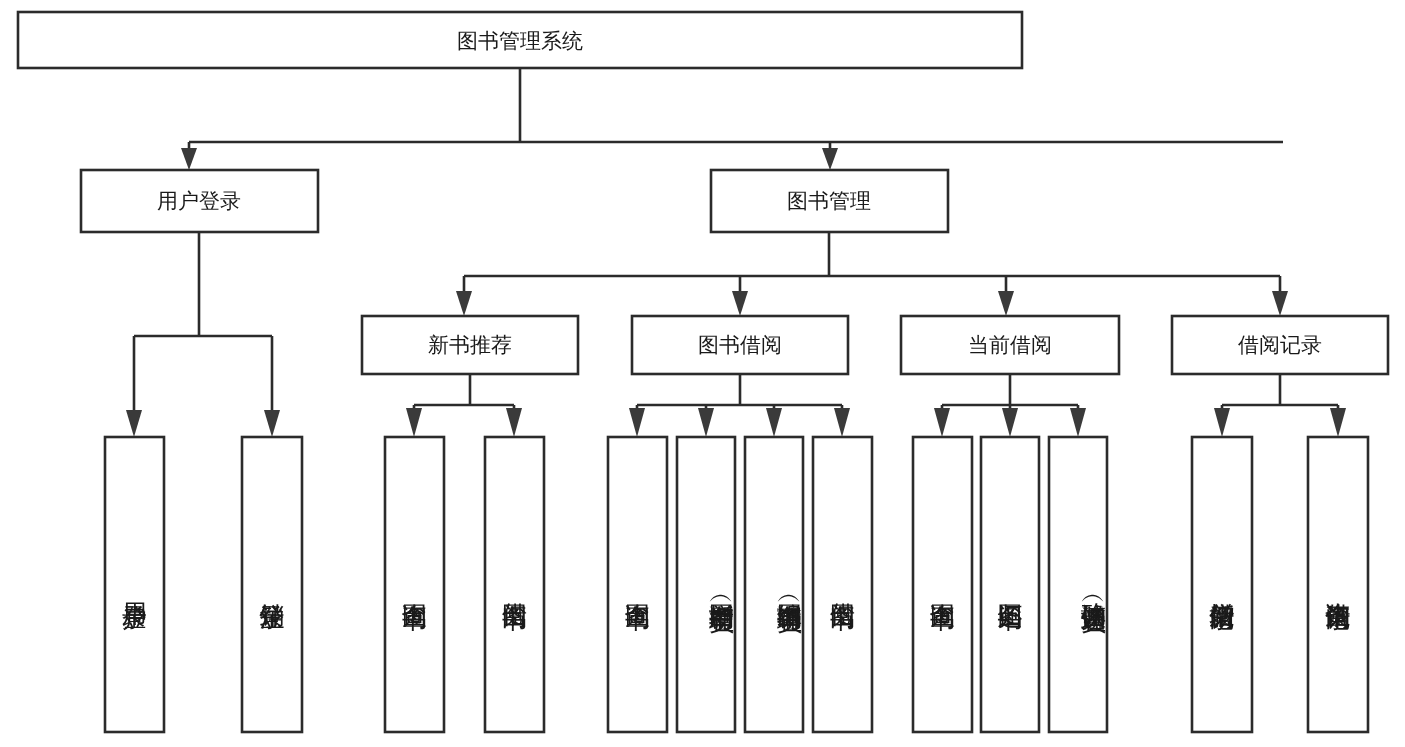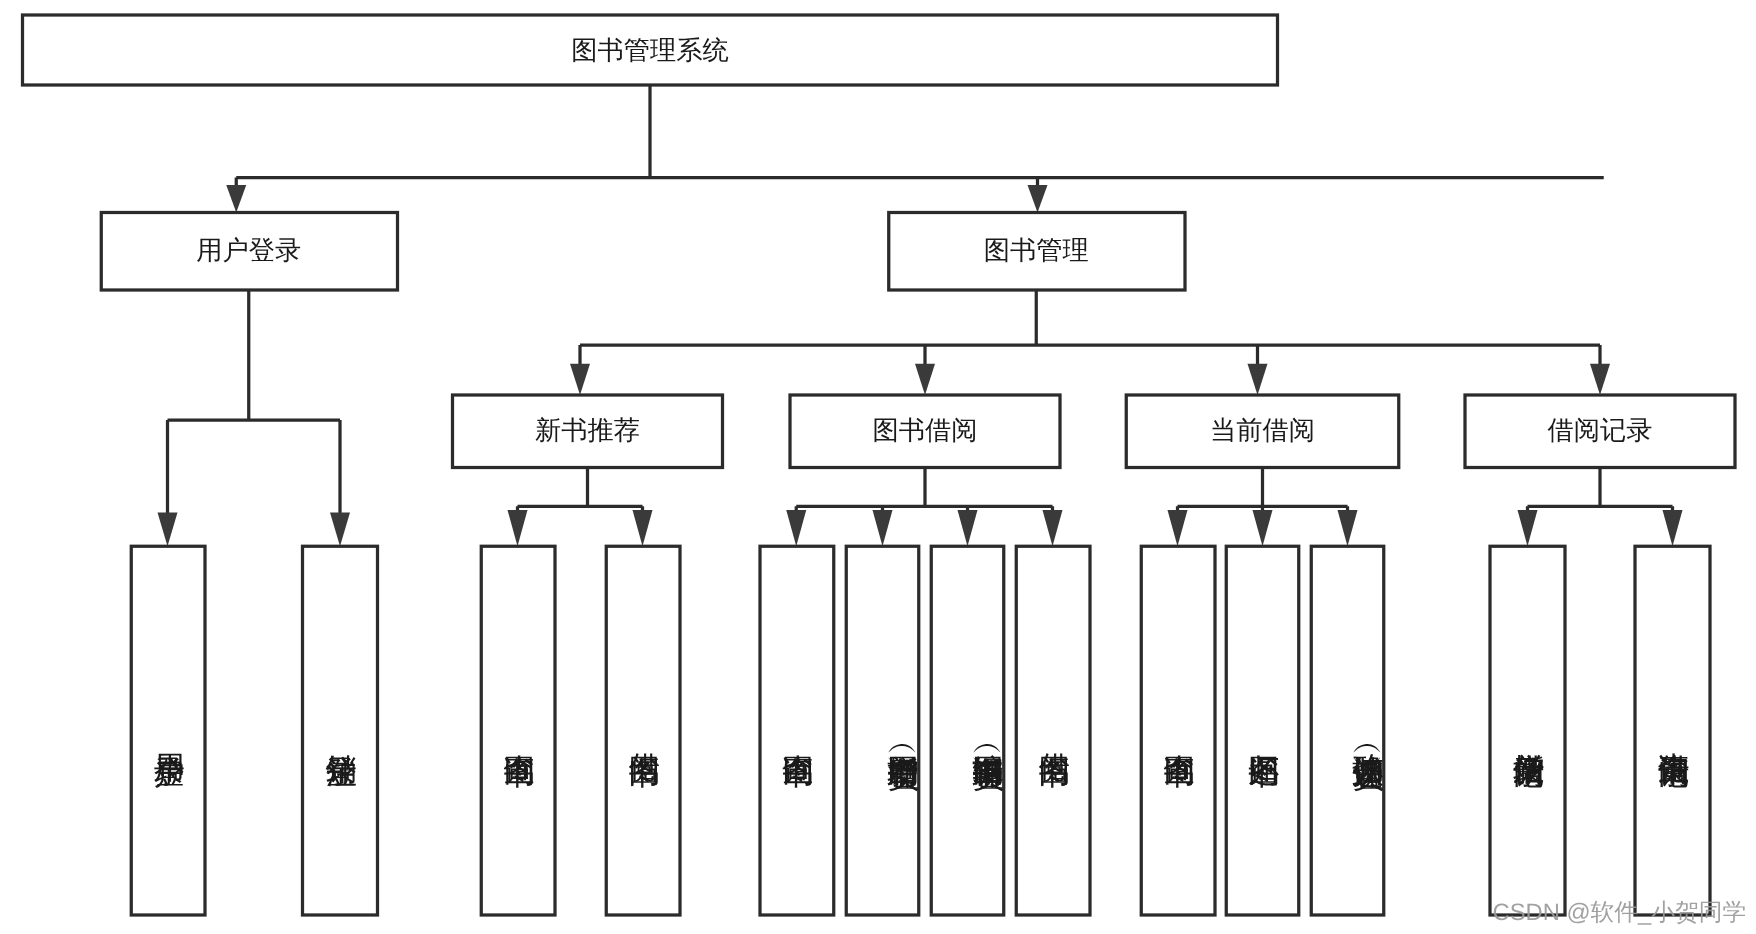--- a/index.html
+++ b/index.html
@@ -230,15 +230,14 @@
   <div class="vlabel" style="left:913px; top:437px; width:59px; height:295px;">查询图书</div>
 
   <div class="vlabel" style="left:981px; top:437px; width:58px; height:295px;">归还图书</div>
 
   <div class="vlabel" style="left:1049px; top:437px; width:58px; height:295px; align-items:flex-start; padding-top:6px; box-sizing:border-box;">确认归还（管理员）</div>
 
   <div class="vlabel" style="left:1192px; top:437px; width:60px; height:295px;">新增借阅记录</div>
 
   <div class="vlabel" style="left:1308px; top:437px; width:60px; height:295px;">查询借阅记录</div>
 
-  <div class="watermark">CSDN @软件_小贺同学</div>
 
 </div>
 
 </body></html>

